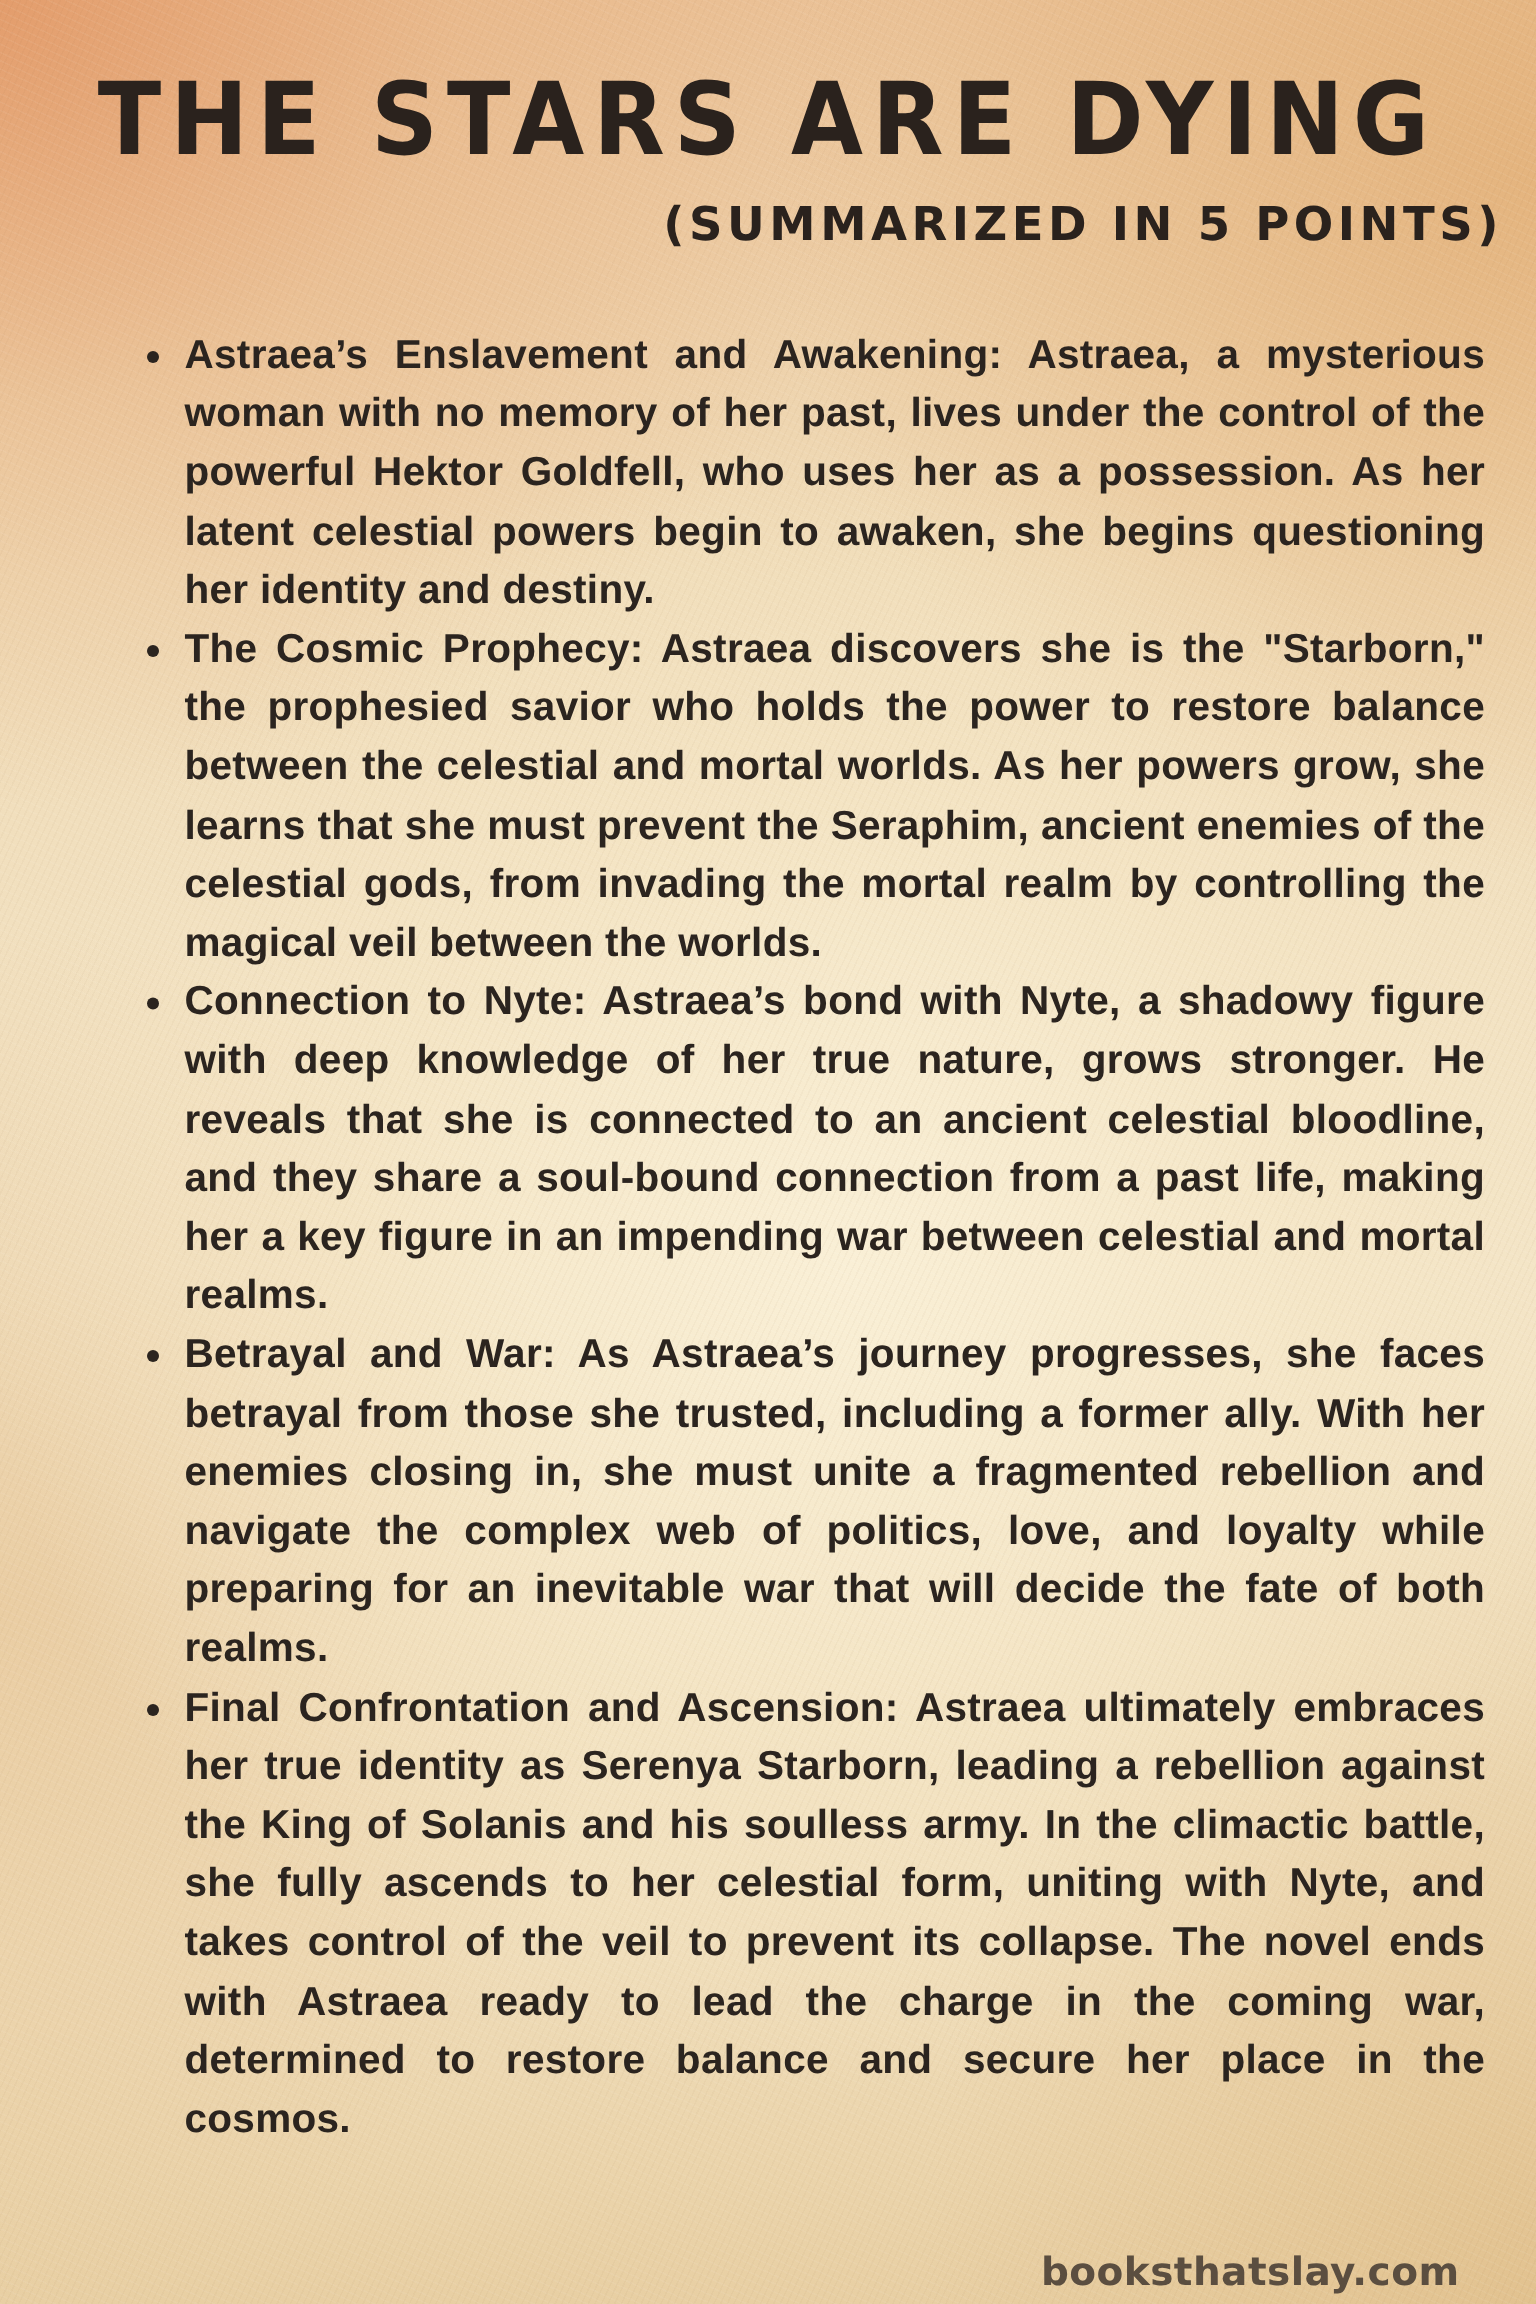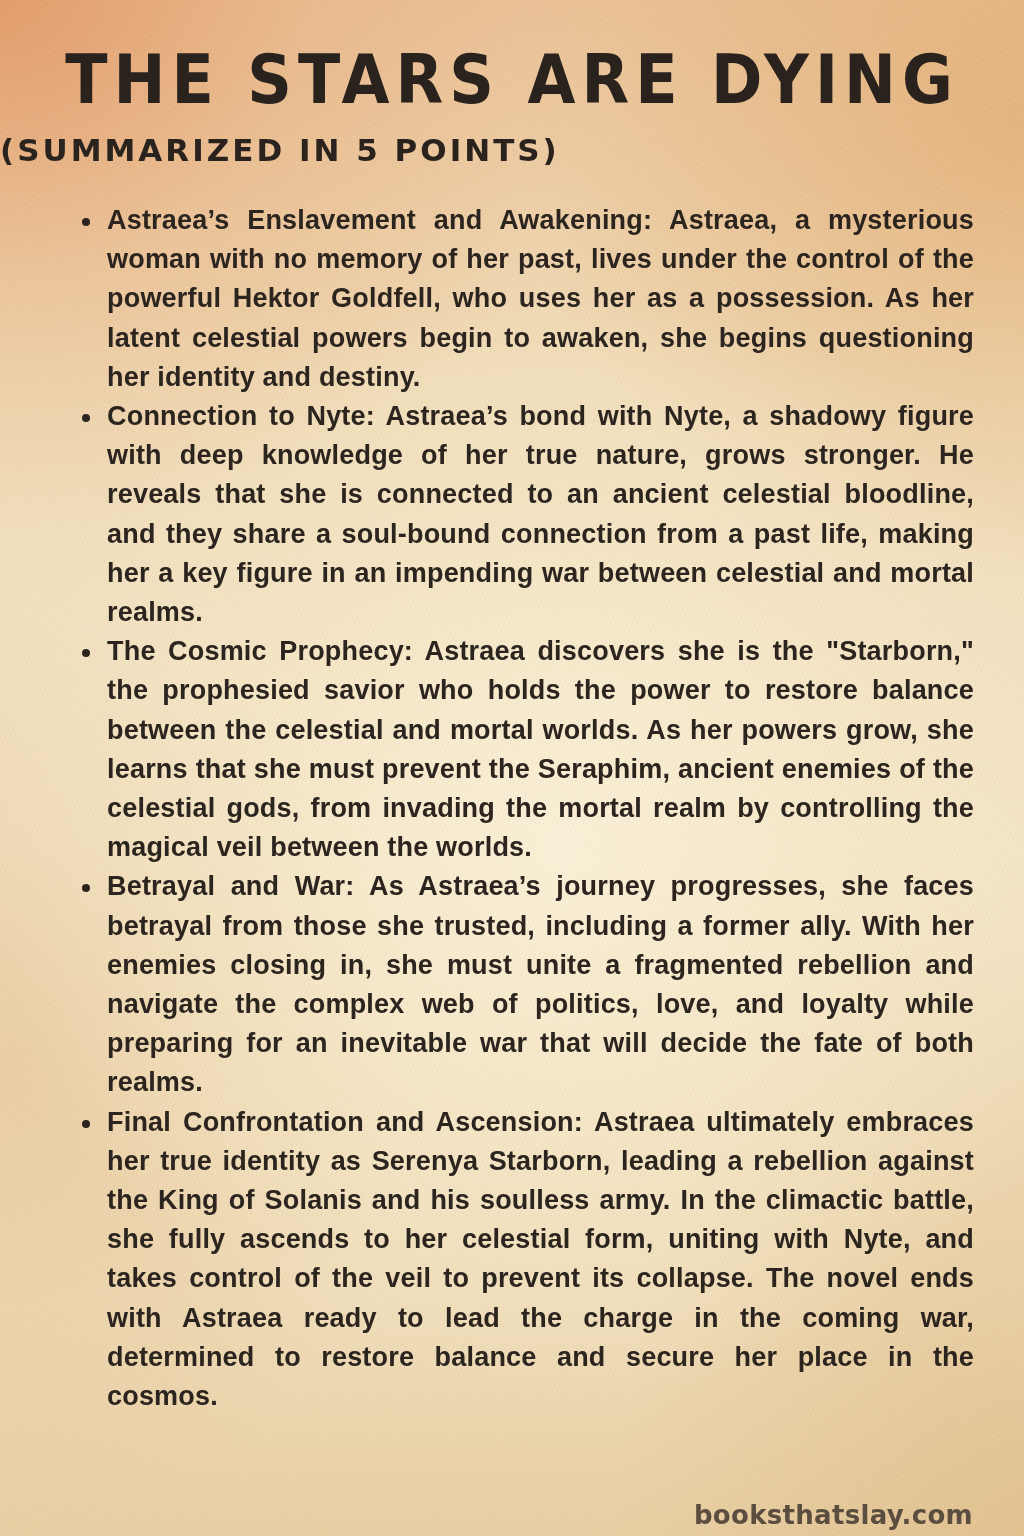--- a/index.html
+++ b/index.html
@@ -41,36 +41,36 @@
       letter-spacing: 6px;
       line-height: 76px;
       color: #2a221d;
       transform: scaleY(1.08);
     }
     .subtitle {
       position: absolute;
       top: 130px;
       left: 0;
       width: 1024px;
-      text-align: left;
+      text-align: right;
       font-family: "DejaVu Sans", sans-serif;
       font-weight: bold;
       font-size: 31px;
       letter-spacing: 3px;
       line-height: 40px;
       color: #2a221d;
-      padding-right: 10px;
+      padding-right: 22px;
       box-sizing: border-box;
     }
     .points {
       position: absolute;
       top: 201px;
       left: 78px;
       width: 896px;
-      margin: 0;
+      margin: 16px;
       padding: 0;
       list-style: none;
     }
     .point {
       position: relative;
       padding-left: 29px;
       font-family: "Liberation Sans", sans-serif;
       font-weight: bold;
       font-size: 27px;
       line-height: 39.2px;
@@ -106,25 +106,25 @@
 <h1 class="title" style="margin:0;">THE STARS ARE DYING</h1>
 <h2 class="subtitle" style="margin:0;">(SUMMARIZED IN 5 POINTS)</h2>
 
 <ul class="points">
   <li class="point">
     <span class="bullet"></span>
     <span>Astraea’s Enslavement and Awakening: Astraea, a mysterious woman with no memory of her past, lives under the control of the powerful Hektor Goldfell, who uses her as a possession. As her latent celestial powers begin to awaken, she begins questioning her identity and destiny.</span>
   </li>
   <li class="point">
     <span class="bullet"></span>
-    <span>Connection to Nyte: Astraea’s bond with Nyte, a shadowy figure with deep knowledge of her true nature, grows stronger. He reveals that she is connected to an ancient celestial bloodline, and they share a soul-bound connection from a past life, making her a key figure in an impending war between celestial and mortal realms.</span>
+    <span>The Cosmic Prophecy: Astraea discovers she is the "Starborn," the prophesied savior who holds the power to restore balance between the celestial and mortal worlds. As her powers grow, she learns that she must prevent the Seraphim, ancient enemies of the celestial gods, from invading the mortal realm by controlling the magical veil between the worlds.</span>
   </li>
   <li class="point">
     <span class="bullet"></span>
-    <span>The Cosmic Prophecy: Astraea discovers she is the "Starborn," the prophesied savior who holds the power to restore balance between the celestial and mortal worlds. As her powers grow, she learns that she must prevent the Seraphim, ancient enemies of the celestial gods, from invading the mortal realm by controlling the magical veil between the worlds.</span>
+    <span>Connection to Nyte: Astraea’s bond with Nyte, a shadowy figure with deep knowledge of her true nature, grows stronger. He reveals that she is connected to an ancient celestial bloodline, and they share a soul-bound connection from a past life, making her a key figure in an impending war between celestial and mortal realms.</span>
   </li>
   <li class="point">
     <span class="bullet"></span>
     <span>Betrayal and War: As Astraea’s journey progresses, she faces betrayal from those she trusted, including a former ally. With her enemies closing in, she must unite a fragmented rebellion and navigate the complex web of politics, love, and loyalty while preparing for an inevitable war that will decide the fate of both realms.</span>
   </li>
   <li class="point">
     <span class="bullet"></span>
     <span>Final Confrontation and Ascension: Astraea ultimately embraces her true identity as Serenya Starborn, leading a rebellion against the King of Solanis and his soulless army. In the climactic battle, she fully ascends to her celestial form, uniting with Nyte, and takes control of the veil to prevent its collapse. The novel ends with Astraea ready to lead the charge in the coming war, determined to restore balance and secure her place in the cosmos.</span>
   </li>
 </ul>

